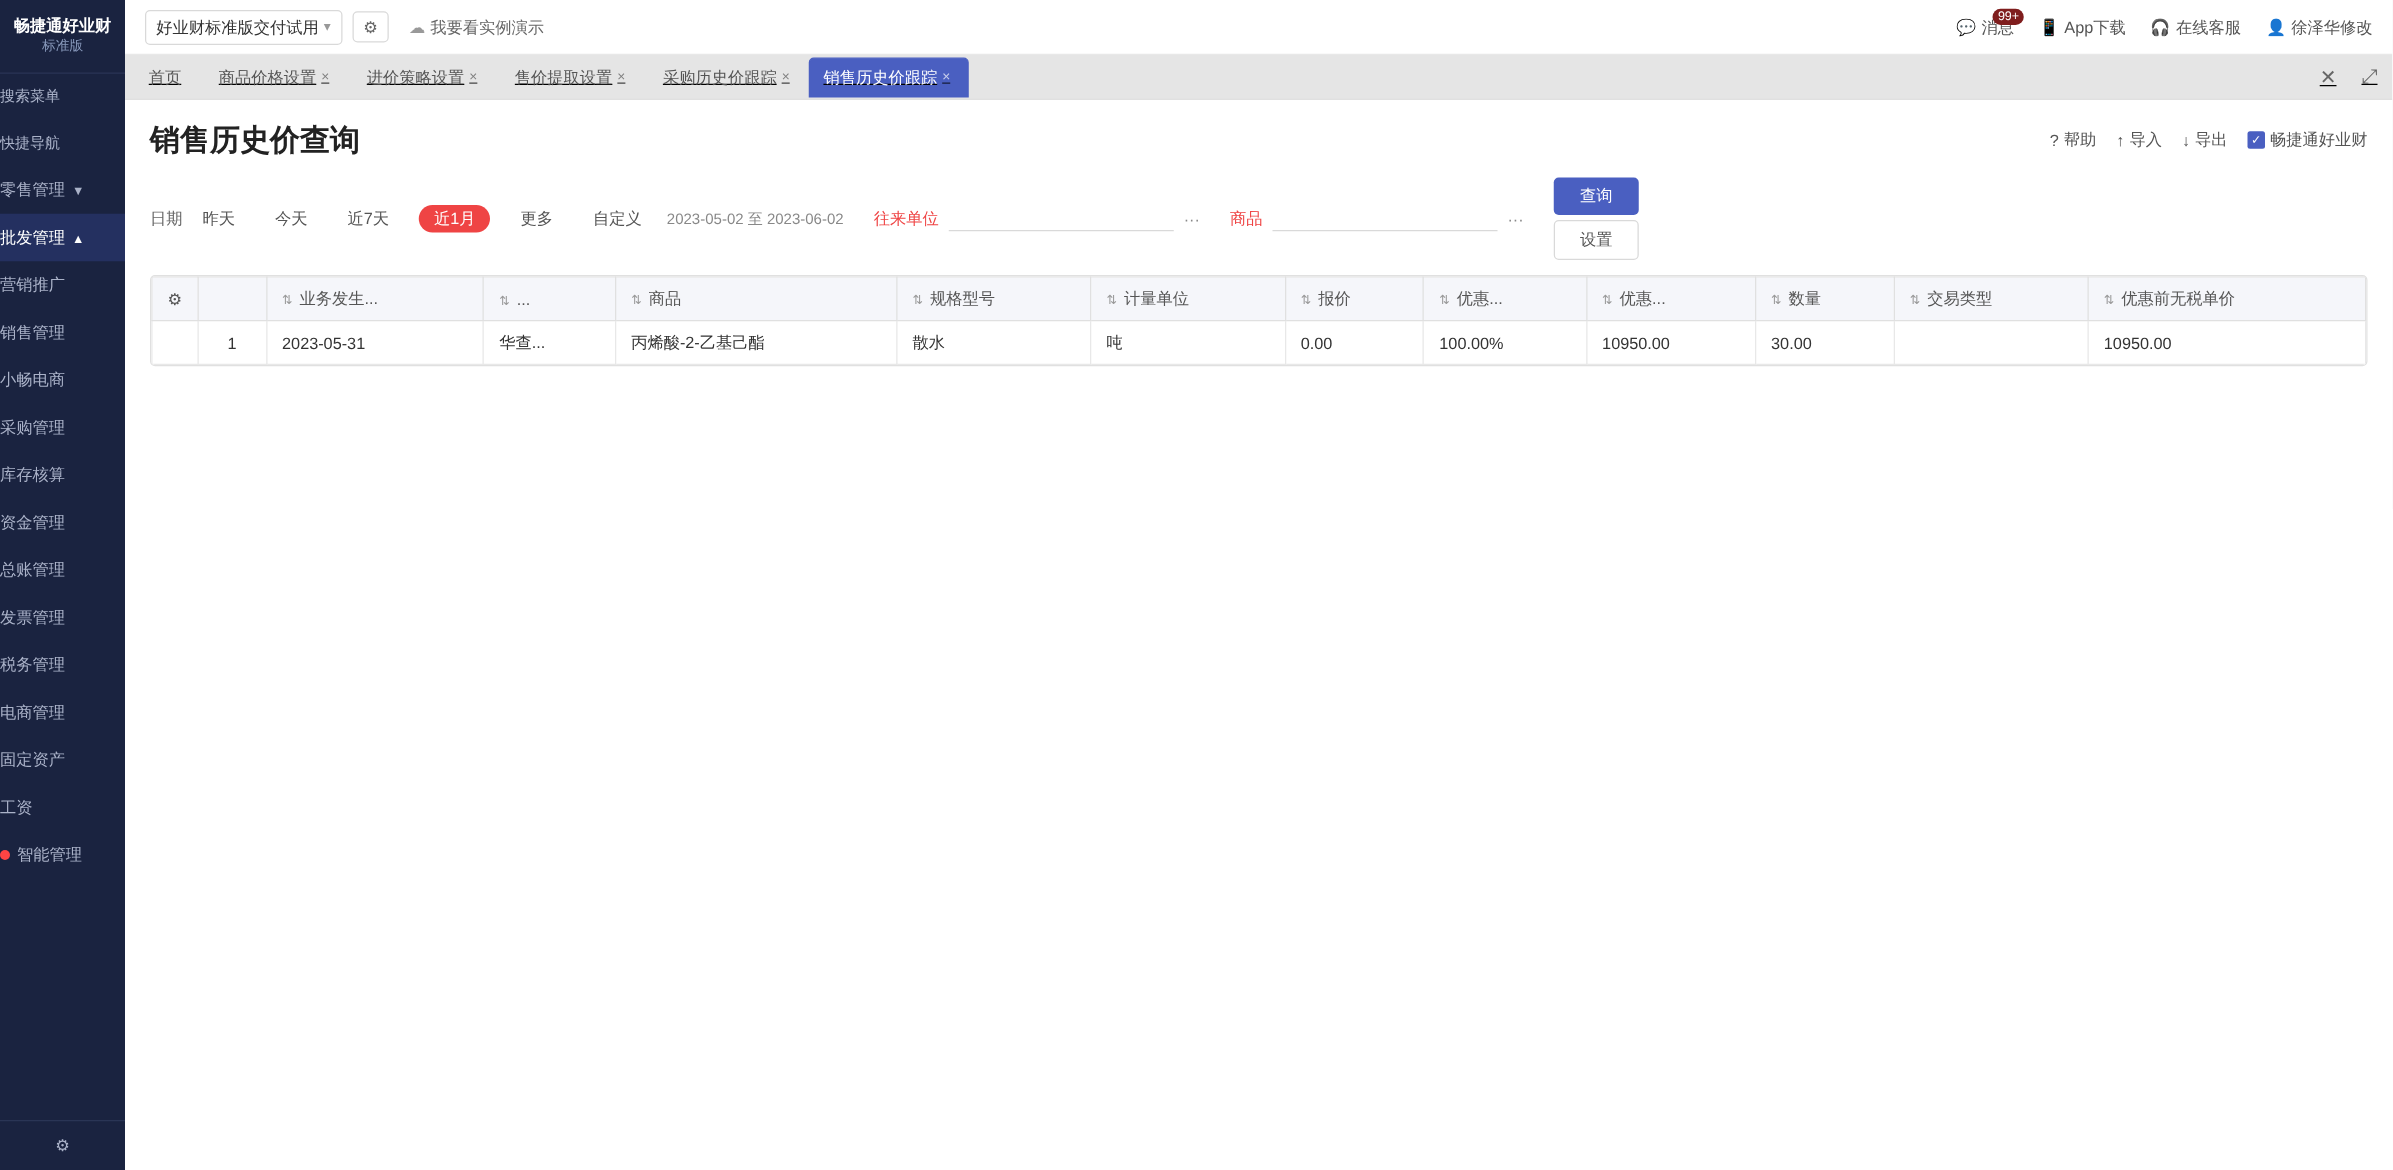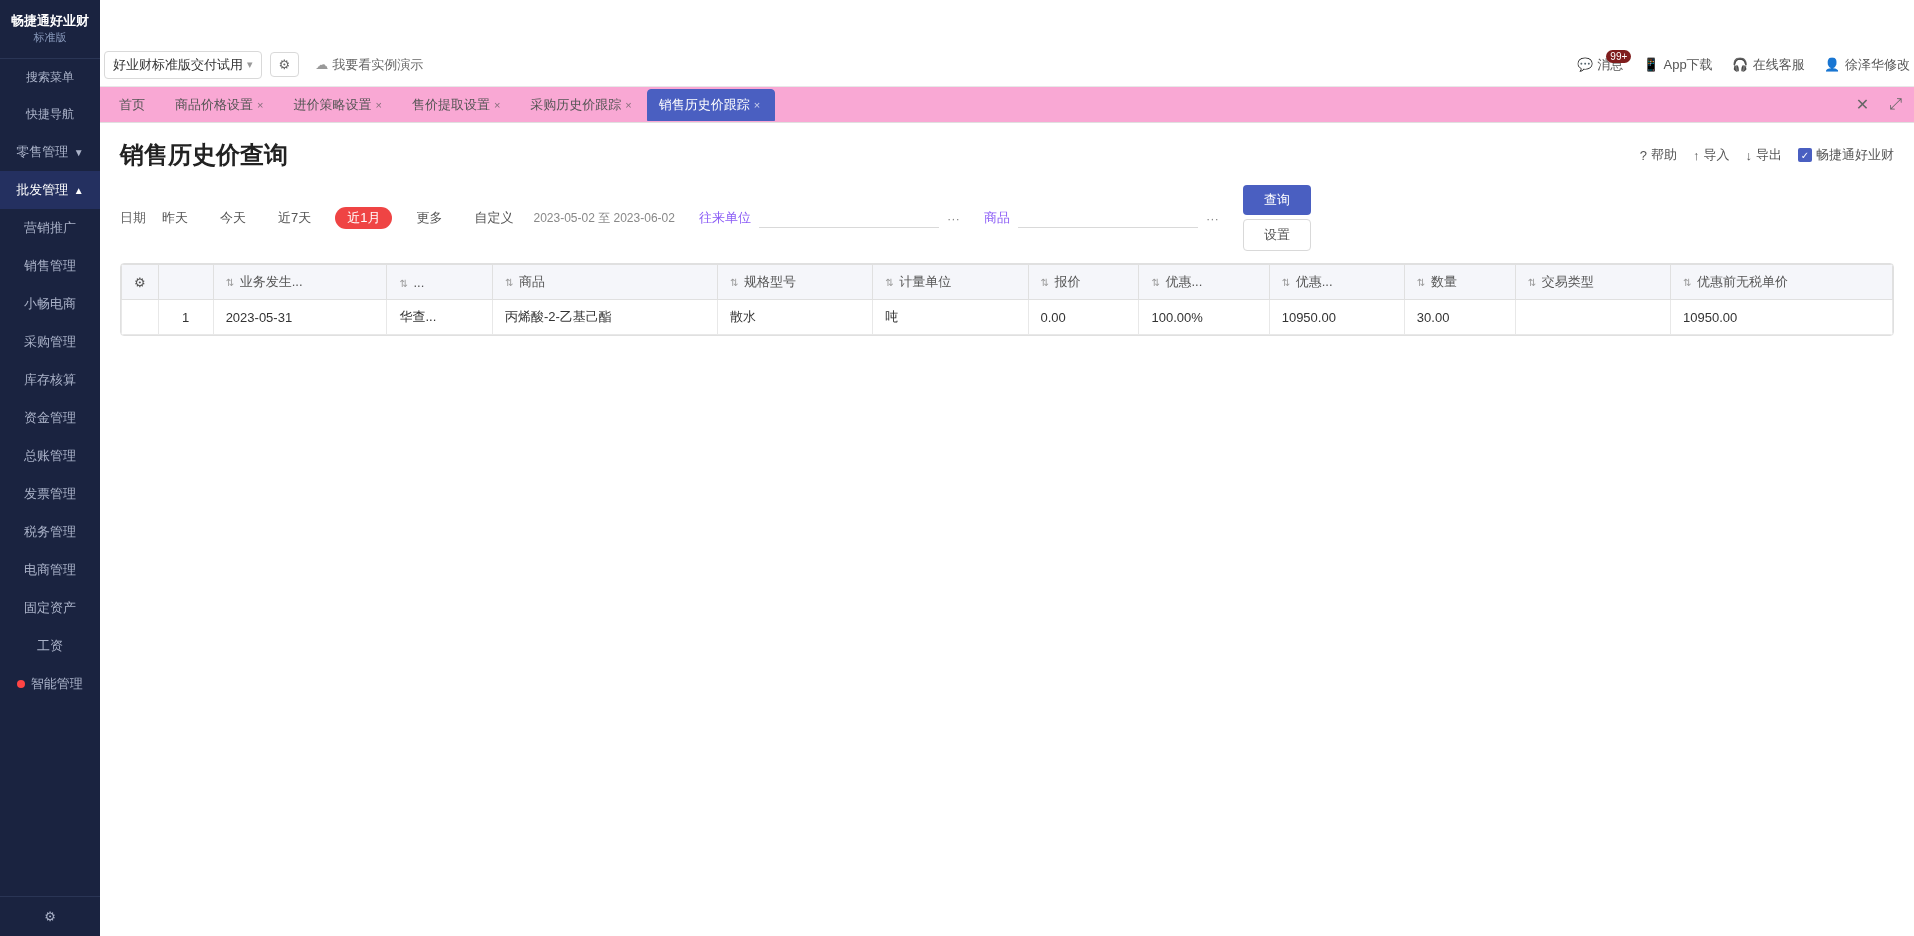--- a/index.html
+++ b/index.html
@@ -20,21 +20,21 @@
       text-align: center;
       color: #fff;
       font-size: 12px;
       border-bottom: 1px solid #2a3555;
       line-height: 1.4;
     }
     .sidebar-logo .app-name { font-size: 13px; font-weight: bold; }
     .sidebar-logo .app-edition { font-size: 11px; color: #8899bb; }
     .sidebar-menu-item {
       padding: 10px 0;
-      text-align: center;
+      text-align: left;
       cursor: pointer;
       font-size: 13px;
       color: #aab2c8;
       position: relative;
     }
     .sidebar-menu-item.active { background: #243060; color: #fff; }
     .sidebar-menu-item .arrow { font-size: 10px; margin-left: 2px; }
     .sidebar-search { font-size: 12px; }
     .sidebar-nav { font-size: 12px; }
     .sidebar-dot { width: 8px; height: 8px; background: #ff4444; border-radius: 50%; display: inline-block; margin-right: 2px; vertical-align: middle; }
@@ -55,24 +55,23 @@
       background: #fff;
       overflow: hidden;
     }
 
     
     .top-bar {
       display: flex;
       align-items: center;
       background: #fff;
       border-bottom: 1px solid #e8e8e8;
-      padding: 0 4px;
+      padding: 0 16px;
       height: 44px;
       flex-shrink: 0;
-      margin-top: 43px;
     }
     .top-bar-left {
       display: flex;
       align-items: center;
       gap: 8px;
     }
     .app-selector {
       display: flex;
       align-items: center;
       gap: 4px;
@@ -125,26 +124,27 @@
       position: absolute;
       top: -6px;
       right: -8px;
       white-space: nowrap;
     }
 
     
     .tab-bar {
       display: flex;
       align-items: center;
-      background: #f9a8d4;
+      background: #e5e5e5;
       border-bottom: 1px solid #e0e0e0;
       padding: 0 4px;
       height: 36px;
       flex-shrink: 0;
       overflow-x: auto;
+      text-decoration: underline;
     }
     .tab-item {
       display: flex;
       align-items: center;
       gap: 4px;
       padding: 6px 14px;
       font-size: 13px;
       cursor: pointer;
       color: #555;
       white-space: nowrap;
@@ -253,21 +253,21 @@
       color: #555;
       border-radius: 3px;
     }
     .date-opt.active {
       background: #ef4444;
       color: #fff;
       border-radius: 12px;
       padding: 2px 12px;
     }
     .date-range { font-size: 12px; color: #888; margin-left: 4px; }
-    .filter-label-text { color: #8b5cf6; font-size: 13px; }
+    .filter-label-text { color: #ef4444; font-size: 13px; }
     .filter-input {
       border: none;
       border-bottom: 1px solid #d9d9d9;
       padding: 2px 4px;
       font-size: 13px;
       width: 180px;
       outline: none;
       color: #333;
     }
     .filter-more { color: #888; cursor: pointer; font-size: 13px; }

